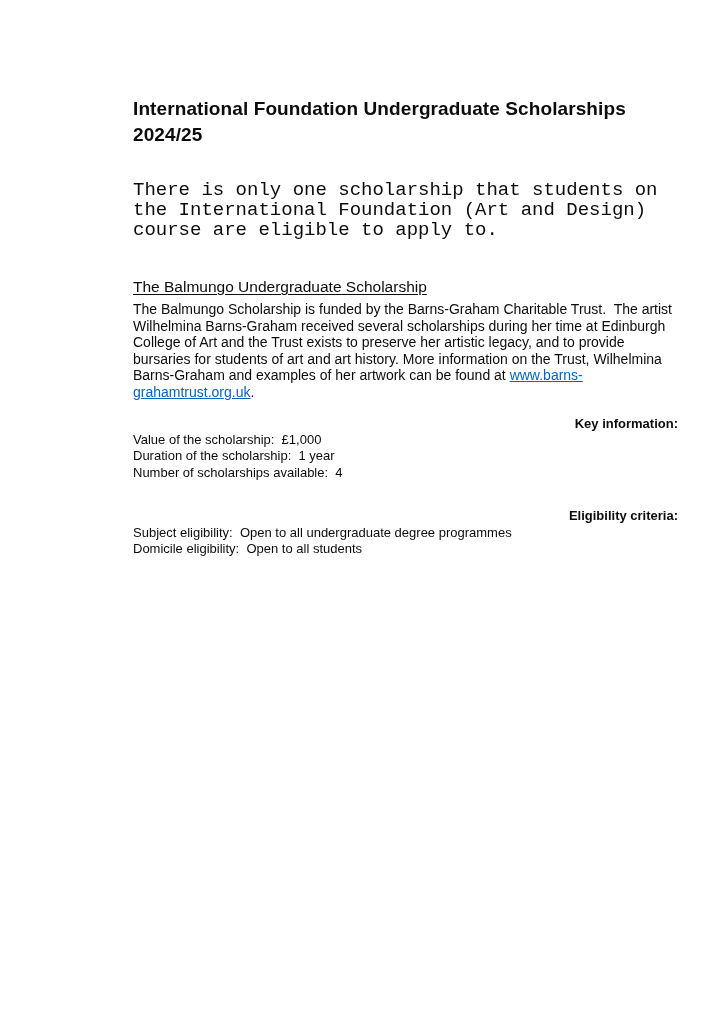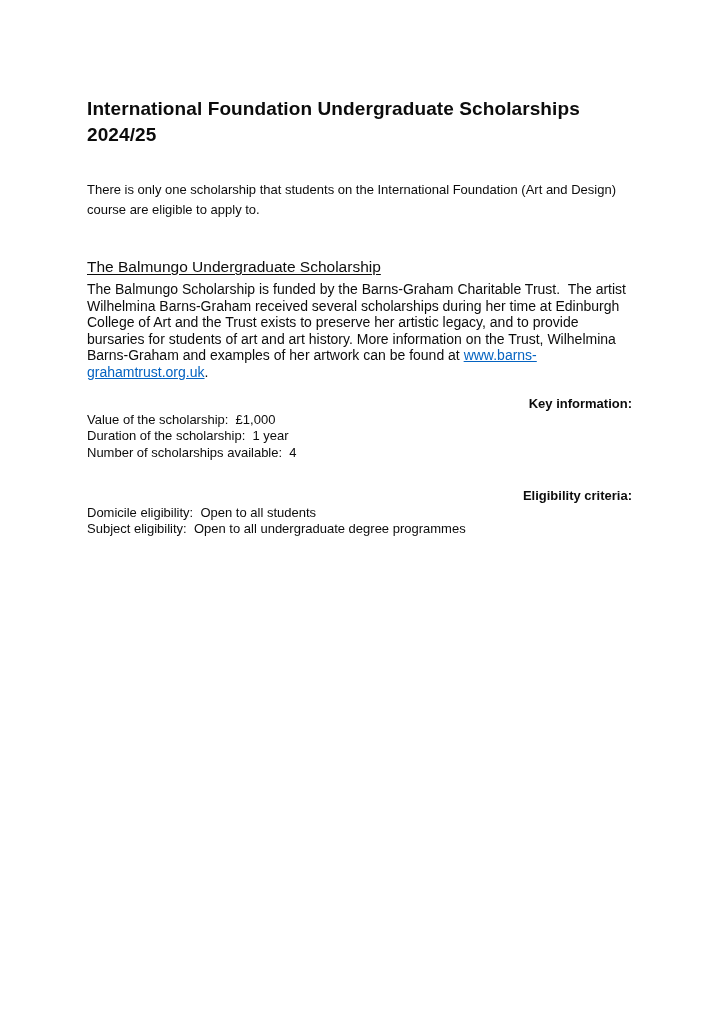--- a/index.html
+++ b/index.html
@@ -11,38 +11,40 @@
     height: 1024px;
     font-family: "Liberation Sans", sans-serif;
     color: #0c0c0c;
     overflow: hidden;
   }
   .page {
     width: 724px;
     height: 1002px;
     background: #ffffff;
     position: relative;
+    padding-left: 46px;
   }
   .content {
     width: 545px;
     margin-left: 87px;
     padding-top: 96px;
   }
   .doc-title {
     font-size: 19px;
     line-height: 26px;
     font-weight: bold;
     letter-spacing: 0.1px;
     white-space: pre-wrap;
   }
   .intro {
     margin-top: 32px;
-    font-size: 13px;
+    font-size: 19px;
     line-height: 20px;
     white-space: pre-wrap;
+    font-family: Liberation Mono, monospace;
   }
   .section-heading {
     margin-top: 37px;
     font-size: 15.5px;
     line-height: 19px;
     font-weight: normal;
     text-decoration: underline;
     text-underline-offset: 2px;
     white-space: pre-wrap;
   }
@@ -88,18 +90,18 @@
 
     <div class="info-block key-info">
       <div class="info-heading">Key information:</div>
       <div class="info-line">Value of the scholarship:  £1,000</div>
       <div class="info-line">Duration of the scholarship:  1 year</div>
       <div class="info-line">Number of scholarships available:  4</div>
     </div>
 
     <div class="info-block eligibility">
       <div class="info-heading">Eligibility criteria:</div>
+      <div class="info-line">Subject eligibility:  Open to all undergraduate degree programmes</div>
       <div class="info-line">Domicile eligibility:  Open to all students</div>
-      <div class="info-line">Subject eligibility:  Open to all undergraduate degree programmes</div>
     </div>
 
   </div>
 </div>
 
 </body></html>

